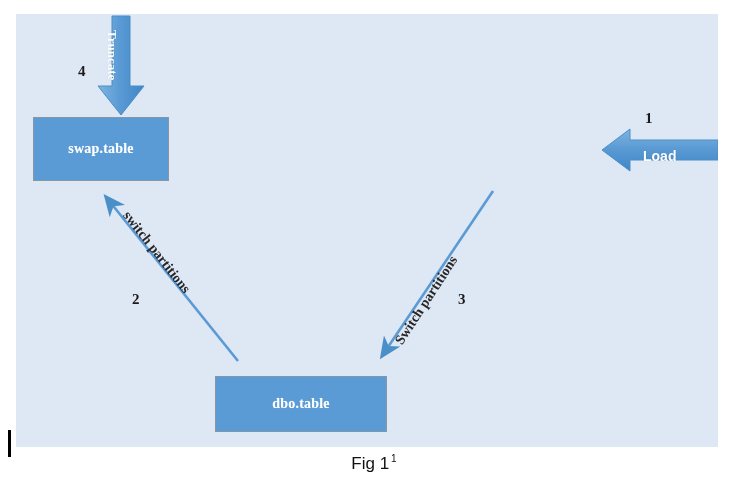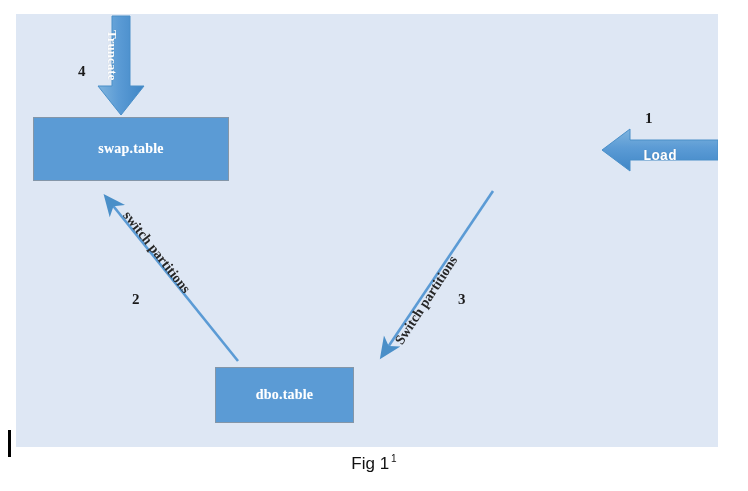--- a/index.html
+++ b/index.html
@@ -48,23 +48,23 @@
   }
   .node-label {
     color: #ffffff;
     font-family: "Liberation Serif", "DejaVu Serif", serif;
     font-weight: bold;
     font-size: 14px;
     letter-spacing: 0.2px;
     text-shadow: 0 0 1px rgba(255,255,255,0.35);
     white-space: nowrap;
   }
-  #node-swap   { left: 17px;  top: 103px; width: 196px; height: 64px; }
+  #node-swap   { left: 17px;  top: 103px; width: 136px; height: 64px; }
   #node-shadow { left: 369px; top: 105px; width: 181px; height: 62px; }
-  #node-dbo    { left: 199px; top: 353px; width: 139px; height: 56px; }
+  #node-dbo    { left: 199px; top: 362px; width: 172px; height: 56px; }
 
   
   .step-number {
     position: absolute;
     color: #1a1a1a;
     font-family: "Liberation Serif", "DejaVu Serif", serif;
     font-weight: bold;
     font-size: 15px;
     line-height: 1;
   }
@@ -99,21 +99,21 @@
   #edge-label-switch-right {
     left: 376px;
     top: 325px;
     transform: rotate(-57deg);
   }
   #edge-label-load {
     position: absolute;
     left: 627px;
     top: 134px;
     color: #ffffff;
-    font-family: Liberation Mono, monospace;
+    font-family: Liberation Sans, sans-serif;
     font-weight: bold;
     font-size: 14px;
     text-shadow: 0 0 1px rgba(0,0,0,0.18);
   }
 
   
   #figure-caption {
     position: absolute;
     left: 0;
     top: 453px;

